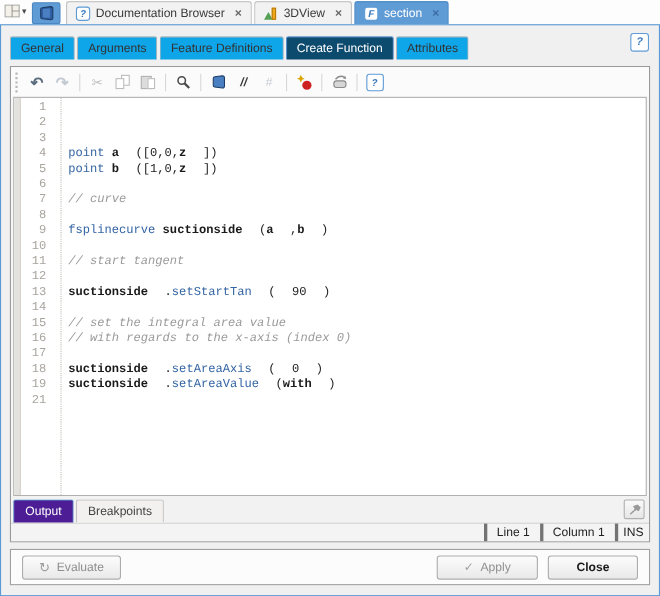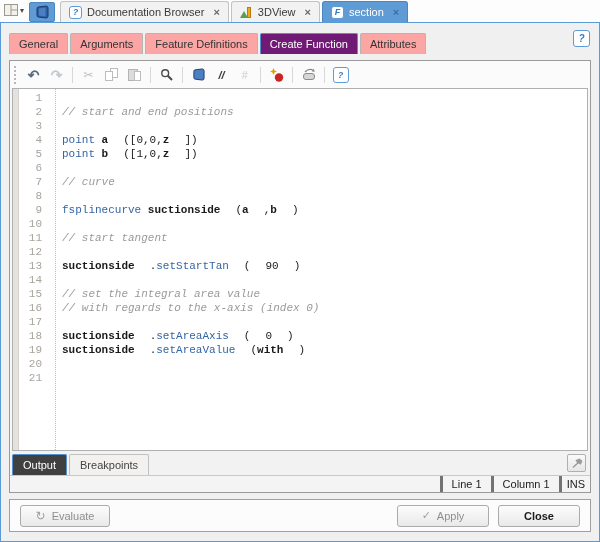--- a/index.html
+++ b/index.html
@@ -21,22 +21,22 @@
   .wtab.active .wtab-close { color:#3c6ea5; }
   .tabicon { display:inline-flex; align-items:center; justify-content:center; }
   .tabicon.help-badge, .tabicon.function-badge { width:13px; height:13px; border:1px solid #5f9bd5; border-radius:3px; background:#fff; color:#3a7abd; font-weight:bold; font-size:9px; font-style:italic; }
   .tabicon.axes-chart { width:13px; height:13px; position:relative; }
   .tabicon.axes-chart .tri { position:absolute; left:0; bottom:1px; width:0; height:0; border-left:4px solid transparent; border-right:4px solid transparent; border-bottom:7px solid #55a055; }
   .tabicon.axes-chart .bar { position:absolute; right:2px; bottom:1px; width:4px; height:11px; background:#f0a818; border:1px solid #b87d10; }
 
   
   .dialog { position:absolute; left:0; right:0; top:22px; bottom:0; background:#f0f0f0; border:1px solid #5b9bd5; }
   .dialog-tabs { display:flex; align-items:flex-end; padding:7px 8px 0 8px; height:31px; position:relative; }
-  .dtab { padding:4px 9px 4px; background:#fca5a5; border:1px solid #b5b5b5; border-bottom:none; border-radius:2px 2px 0 0; color:#333; margin-right:2px; }
-  .dtab.active { background:#701a75; border-color:#5590cc; color:#fff; }
+  .dtab { padding:4px 9px 4px; background:#0ea5e9; border:1px solid #b5b5b5; border-bottom:none; border-radius:2px 2px 0 0; color:#333; margin-right:2px; }
+  .dtab.active { background:#0c4a6e; border-color:#5590cc; color:#fff; }
   .help-button { position:absolute; right:9px; top:7px; width:17px; height:17px; border:1px solid #5f9bd5; border-radius:3px; background:#fff; color:#3a7abd; font-weight:bold; font-size:10px; font-style:italic; display:flex; align-items:center; justify-content:center; }
 
   
   .main-panel { position:absolute; left:8px; right:8px; top:37px; bottom:48px; background:#f7f7f7; border:1px solid #9a9a9a; display:flex; flex-direction:column; }
   .toolbar { height:27px; display:flex; align-items:center; padding:0 3px; background:#fbfbfb; }
   .tb-handle { width:4px; height:18px; border-left:2px dotted #b8b8b8; margin:0 4px 0 1px; }
   .tb-btn { width:23px; height:21px; display:flex; align-items:center; justify-content:center; border-radius:2px; }
   .tb-sep { width:1px; height:16px; background:#d8d8d8; margin:0 4px; }
   .glyph-undo { font-size:14px; font-weight:bold; color:#5a6b7d; }
   .glyph-redo { font-size:14px; font-weight:bold; color:#c3c9d1; }
@@ -61,21 +61,21 @@
   .line-number { width:36px; text-align:right; padding-right:7px; color:#a8a49e; flex:none; }
   .line-code { padding-left:13px; white-space:pre; color:#1a1a1a; }
   .seg-cm { color:#9a9a9a; font-style:italic; }
   .seg-kw, .seg-fn { color:#3465a4; }
   .seg-id { color:#1a1a1a; font-weight:bold; }
   .seg-pl, .seg-num { color:#1a1a1a;margin-left:15px; }
 
   
   .output-tabs { height:24px; display:flex; align-items:flex-end; padding:0 2px; position:relative; background:#f2f2f2; }
   .otab { padding:4px 10px; border:1px solid #c0c0c0; border-bottom:none; background:#f2f1f0; color:#444; border-radius:2px 2px 0 0; margin-right:2px; }
-  .otab.active { background:#404040; color:#fff; border-color:#5590cc; }
+  .otab.active { background:#4c1d95; color:#fff; border-color:#5590cc; }
   .pin-button { position:absolute; right:4px; top:3px; width:19px; height:18px; border:1px solid #b0b0b0; border-radius:2px; background:linear-gradient(#fafafa,#e6e6e6); display:flex; align-items:center; justify-content:center; }
   .status-bar { height:17px; border-top:1px solid #c8c8c8; background:#f4f4f4; display:flex; justify-content:flex-end; align-items:stretch; color:#222; }
   .status-item { padding:0 9px; border-left:3px solid #737373; display:flex; align-items:center; }
   .status-item.ins { padding:0 5px; }
 
   
   .footer-panel { position:absolute; left:8px; right:8px; bottom:9px; height:33px; border:1px solid #a0a0a0; background:#fcfcfc; display:flex; align-items:center; padding:0 10px; }
   .btn { height:22px; border:1px solid #ababab; border-radius:3px; background:linear-gradient(#fcfcfc,#e9e9e9); display:inline-flex; align-items:center; justify-content:center; gap:6px; font-size:11px; }
   .btn-evaluate { width:90px; color:#8f8f8f; }
   .btn-evaluate .g { font-size:12px; color:#a0a0a0; }
@@ -208,21 +208,20 @@
     <div class="editor">
       <div class="bp-gutter"></div>
       <div class="gutter-sep"></div>
       <div class="code-lines" id="code-lines">
           <div class="code-line">
             <span class="line-number">1</span>
             <span class="line-code"></span>
           </div>
           <div class="code-line">
             <span class="line-number">2</span>
-            <span class="line-code"><span class="seg-cm">// start and end positions</span></span>
           </div>
           <div class="code-line">
             <span class="line-number">3</span>
             <span class="line-code"></span>
           </div>
           <div class="code-line">
             <span class="line-number">4</span>
             <span class="line-code"><span class="seg-kw">point </span><span class="seg-id">a</span><span class="seg-pl">([0,0,</span><span class="seg-id">z</span><span class="seg-pl">])</span></span>
           </div>
           <div class="code-line">
@@ -277,24 +276,20 @@
             <span class="line-number">17</span>
             <span class="line-code"></span>
           </div>
           <div class="code-line">
             <span class="line-number">18</span>
             <span class="line-code"><span class="seg-id">suctionside</span><span class="seg-pl">.</span><span class="seg-fn">setAreaAxis</span><span class="seg-pl">(</span><span class="seg-num">0</span><span class="seg-pl">)</span></span>
           </div>
           <div class="code-line">
             <span class="line-number">19</span>
             <span class="line-code"><span class="seg-id">suctionside</span><span class="seg-pl">.</span><span class="seg-fn">setAreaValue</span><span class="seg-pl">(</span><span class="seg-id">with</span><span class="seg-pl">)</span></span>
-          </div>
-          <div class="code-line">
-            <span class="line-number">20</span>
-            <span class="line-code"></span>
           </div>
           <div class="code-line">
             <span class="line-number">21</span>
             <span class="line-code"></span>
           </div>
         </div>
     </div>
 
     <div class="output-tabs">
       <div id="output-tabs" style="display:flex;align-items:flex-end;">

